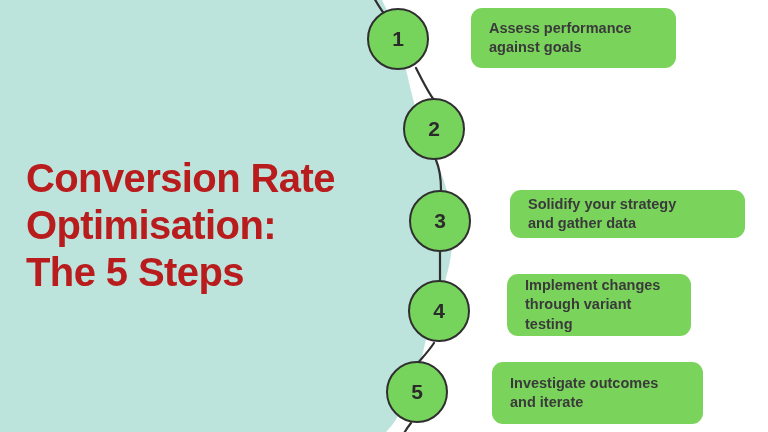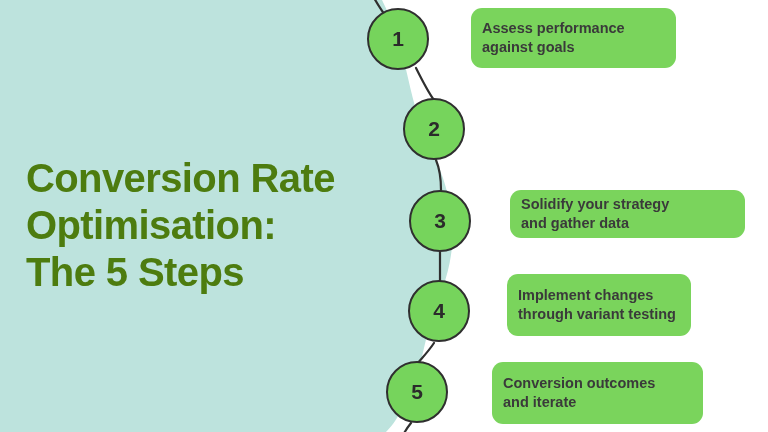--- a/index.html
+++ b/index.html
@@ -24,21 +24,21 @@
   #chain-svg {
     position:absolute; left:0; top:0;
     width:768px; height:432px;
     pointer-events:none;
   }
   
   #title {
     position:absolute;
     left:26px; top:155px;
     width:372px;
-    color:#4d7c0f;
+    color:#b91c1c;
     font-size:40px;
     font-weight:bold;
     line-height:1.17;
     letter-spacing:-0.6px;
     white-space:pre-line;
   }
   
   .step-circle {
     position:absolute;
     width:62px; height:62px;
@@ -56,21 +56,21 @@
   .step-box {
     position:absolute;
     background:#7ad45c;
     border-radius:11px;
     color:#3a3a3a;
     font-size:14.5px;
     font-weight:bold;
     line-height:1.32;
     display:flex;
     align-items:center;
-    padding:9px 11px;
+    padding:9px 18px;
     white-space:pre-line;
   }
 </style>
 </head>
 <body>
 
 <div id="stage">
 
   <svg id="mint-panel" viewBox="0 0 768 432">
     <path fill="#bde3dd" d="M0,0 L382,0
@@ -124,17 +124,17 @@
   </div>
   <div class="step-box" style="left:507px; top:274px; width:184px; height:62px;">
     <span>Implement changes
 through variant testing</span>
   </div>
 
   <div class="step-circle" style="left:386px; top:361px;">
     <span>5</span>
   </div>
   <div class="step-box" style="left:492px; top:362px; width:211px; height:62px;">
-    <span>Conversion outcomes
+    <span>Investigate outcomes
 and iterate</span>
   </div>
 
 </div>
 
 </body></html>

